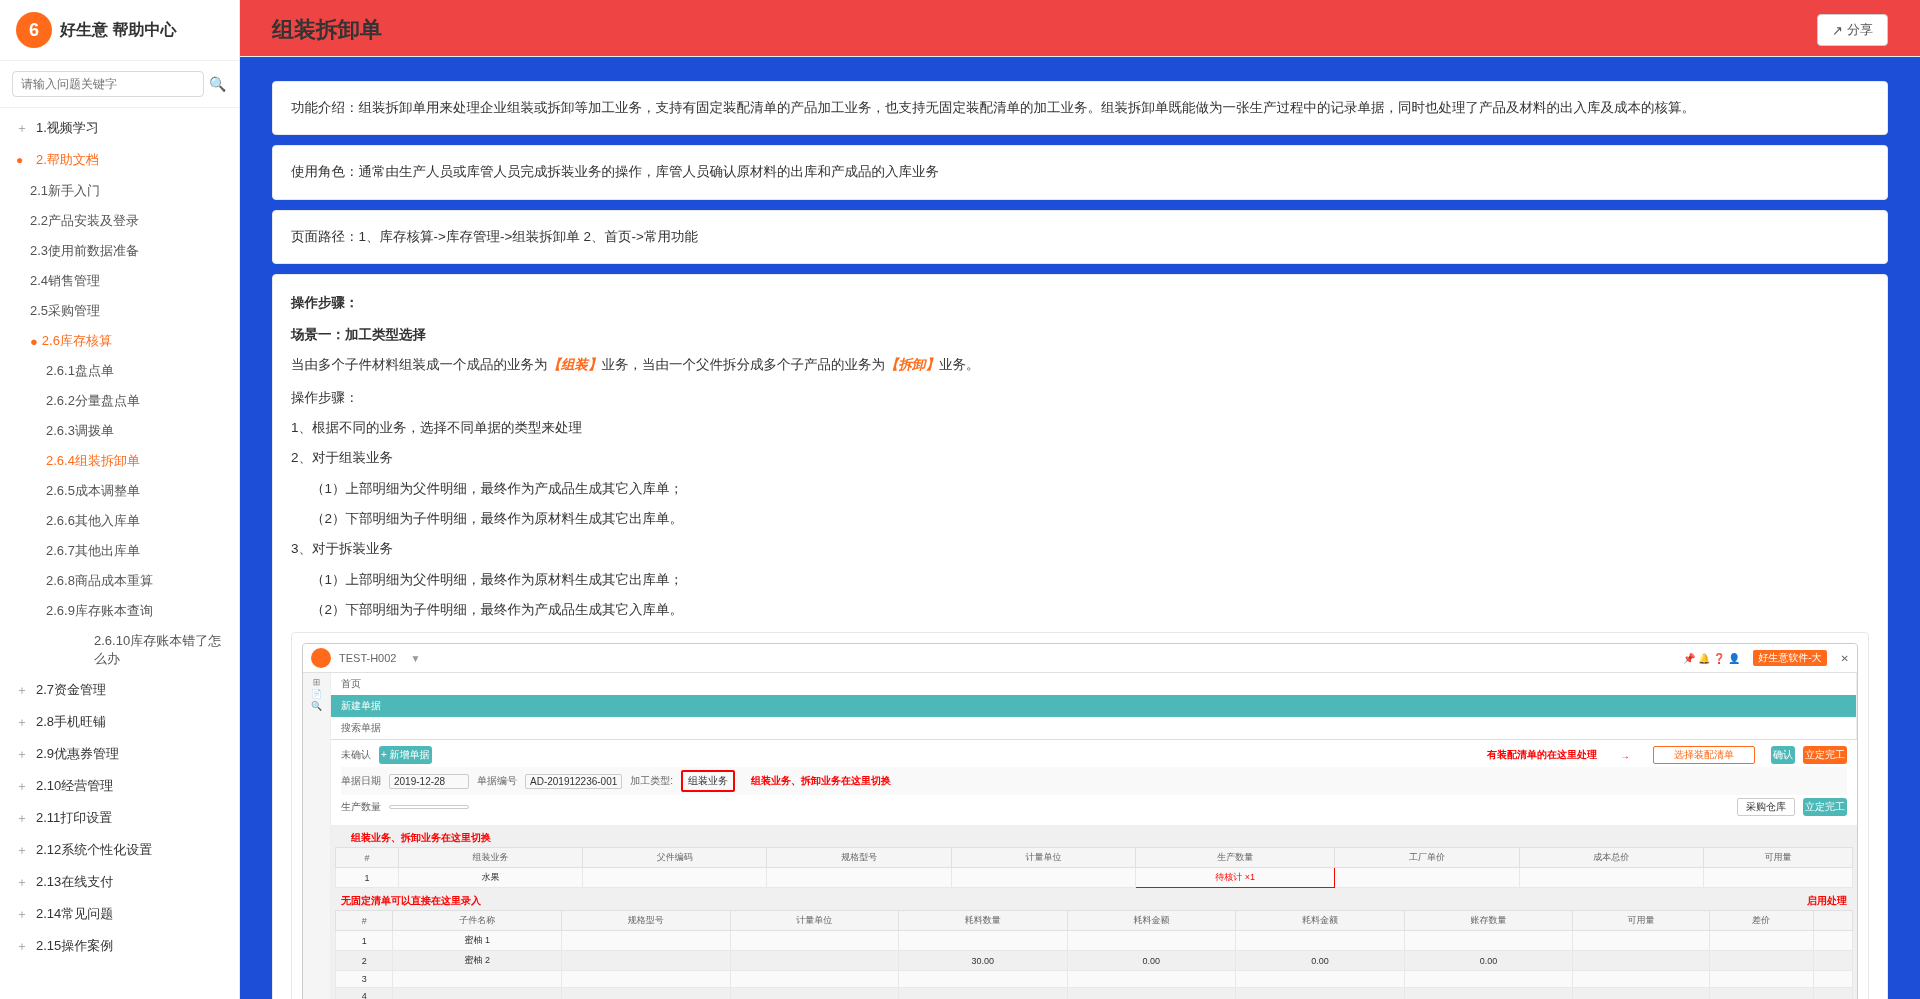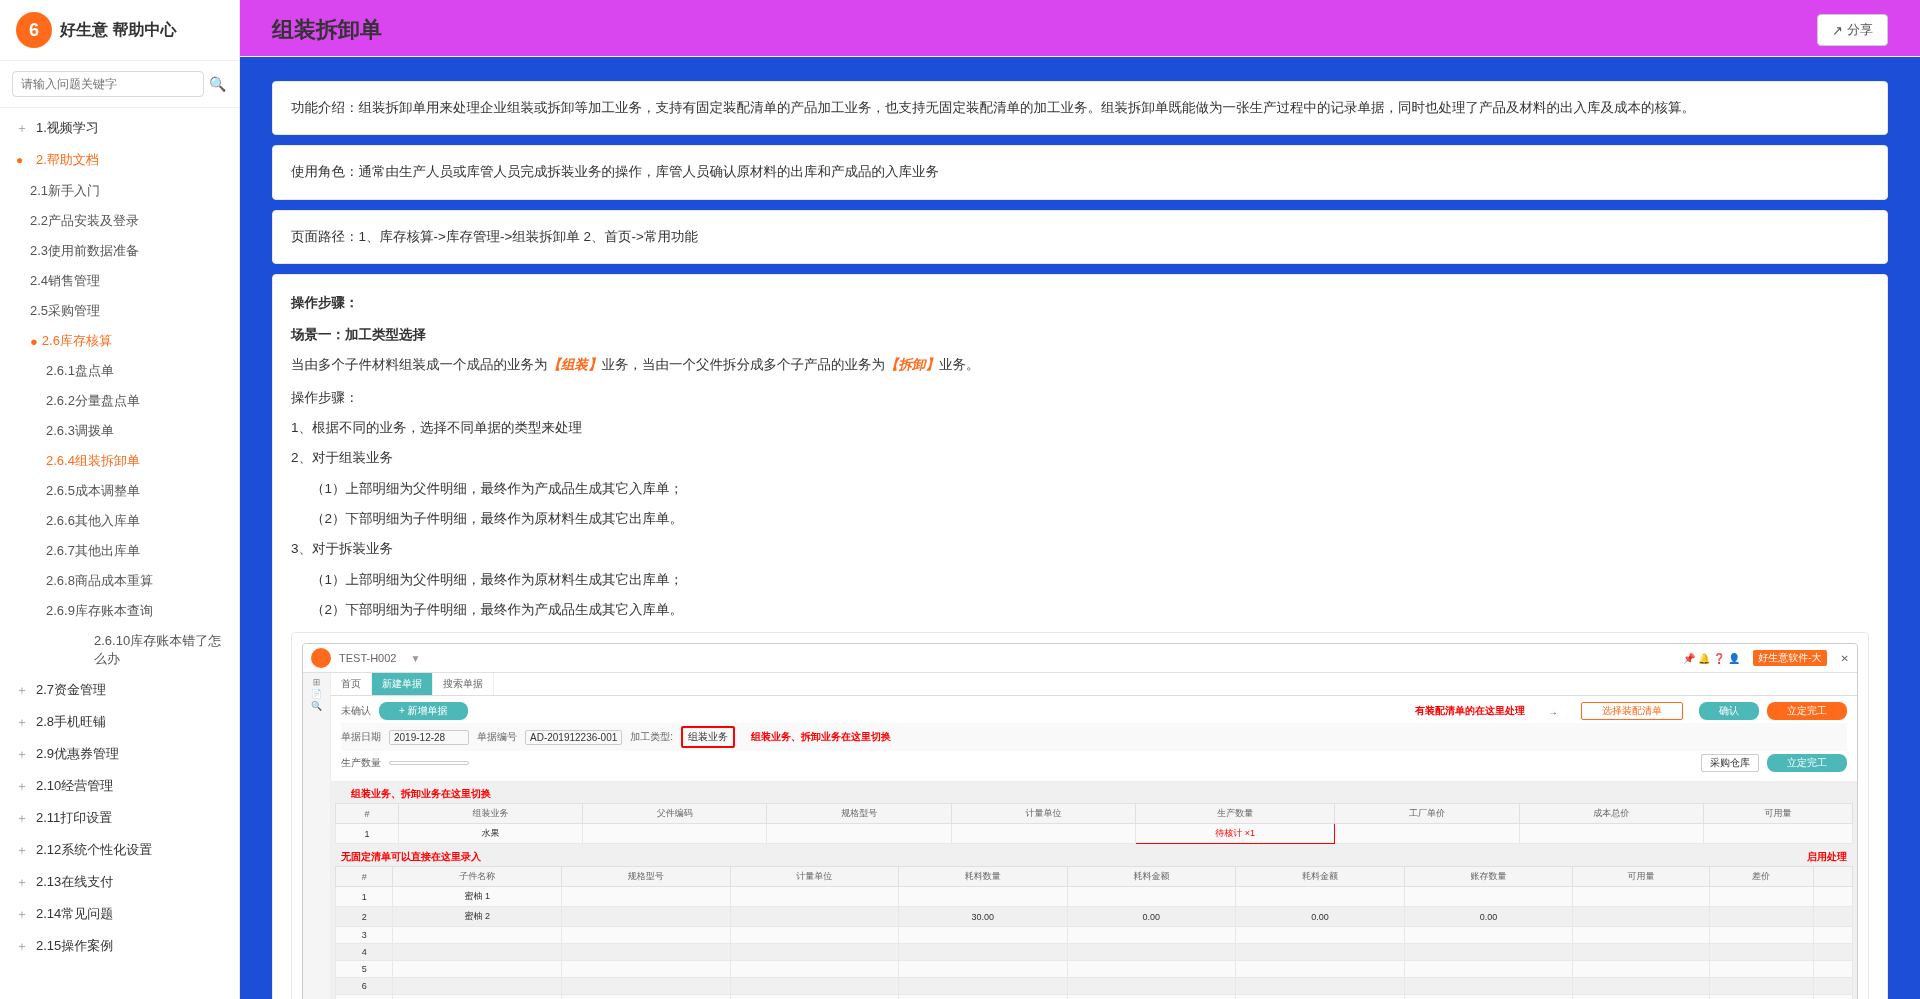--- a/index.html
+++ b/index.html
@@ -117,21 +117,21 @@
       flex-direction: column;
       height: 100vh;
       overflow: hidden;
     }
 
     .main-header {
       display: flex;
       align-items: center;
       justify-content: space-between;
       padding: 14px 32px 10px 32px;
-      background: #d946ef;
+      background: #ef4444;
       border-bottom: 1px solid #eee;
     }
 
     .page-title {
       font-size: 22px;
       font-weight: 600;
       color: #333;
     }
 
     .share-btn {
@@ -212,20 +212,21 @@
       font-size: 11px;
       color: #666;
     }
 
     .ss-logo { width: 20px; height: 20px; background: #ff6b1a; border-radius: 50%; display: inline-block; }
 
     .ss-tabs {
       display: flex;
       background: #fff;
       border-bottom: 1px solid #ddd;
+      flex-direction: column;
     }
 
     .ss-tab {
       padding: 4px 10px;
       font-size: 10px;
       cursor: pointer;
       border-right: 1px solid #eee;
       color: #666;
     }
 
@@ -256,22 +257,22 @@
       border-radius: 2px;
       min-width: 80px;
       font-size: 10px;
       color: #333;
     }
 
     .ss-btn-sm {
       background: #4db8b8;
       color: #fff;
       border: none;
-      padding: 2px 20px;
-      border-radius: 8px;
+      padding: 2px 2px;
+      border-radius: 3px;
       font-size: 10px;
     }
 
     .ss-table {
       width: 100%;
       border-collapse: collapse;
       font-size: 9px;
     }
 
     .ss-table th {

